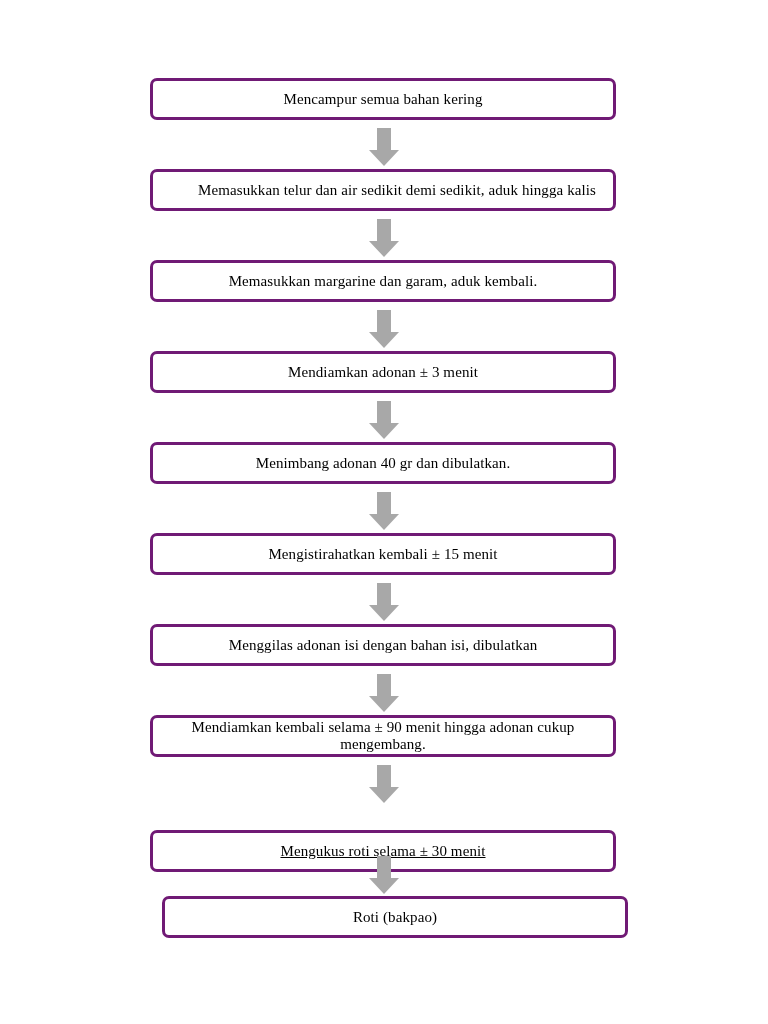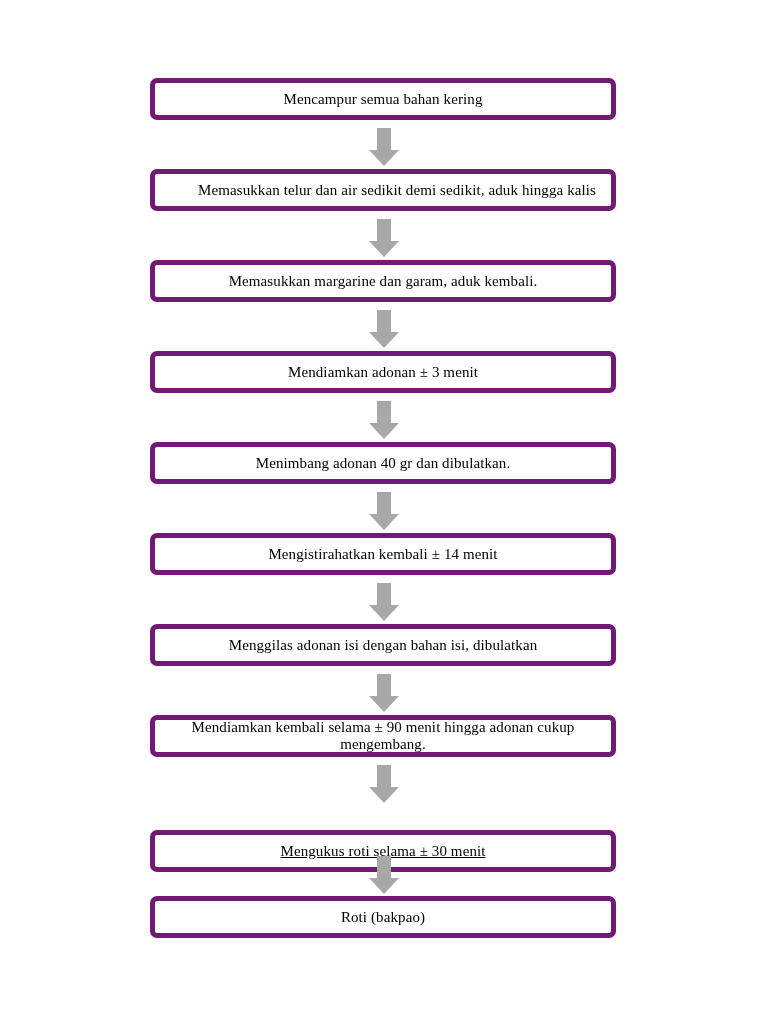--- a/index.html
+++ b/index.html
@@ -22,21 +22,21 @@
     height: 1024px;
     background: #ffffff;
   }
 
   .flow-step {
     position: absolute;
     left: 150px;
     width: 466px;
     height: 42px;
     box-sizing: border-box;
-    border: 5px solid #701a75;
+    border: 3px solid #701a75;
     border-radius: 7px;
     background: #ffffff;
     display: flex;
     align-items: center;
     justify-content: center;
   }
 
   .flow-step-label {
     display: block;
     width: 100%;
@@ -106,21 +106,21 @@
   <div class="flow-step" style="top:442px;">
     <span class="flow-step-label">Menimbang adonan 40 gr dan dibulatkan.</span>
   </div>
   <div class="flow-arrow" style="top:492px;">
     <svg viewBox="0 0 30 38" xmlns="http://www.w3.org/2000/svg" aria-hidden="true">
       <polygon points="8,0 22,0 22,22 30,22 15,38 0,22 8,22" fill="#a8a8a8"></polygon>
     </svg>
   </div>
 
   <div class="flow-step" style="top:533px;">
-    <span class="flow-step-label">Mengistirahatkan kembali ± 14 menit</span>
+    <span class="flow-step-label">Mengistirahatkan kembali ± 15 menit</span>
   </div>
   <div class="flow-arrow" style="top:583px;">
     <svg viewBox="0 0 30 38" xmlns="http://www.w3.org/2000/svg" aria-hidden="true">
       <polygon points="8,0 22,0 22,22 30,22 15,38 0,22 8,22" fill="#a8a8a8"></polygon>
     </svg>
   </div>
 
   <div class="flow-step" style="top:624px;">
     <span class="flow-step-label">Menggilas adonan isi dengan bahan isi, dibulatkan</span>
   </div>
@@ -142,17 +142,17 @@
 
   <div class="flow-step" style="top:830px;text-decoration:underline;">
     <span class="flow-step-label">Mengukus roti selama ± 30 menit</span>
   </div>
   <div class="flow-arrow" style="top:856px;">
     <svg viewBox="0 0 30 38" xmlns="http://www.w3.org/2000/svg" aria-hidden="true">
       <polygon points="8,0 22,0 22,22 30,22 15,38 0,22 8,22" fill="#a8a8a8"></polygon>
     </svg>
   </div>
 
-  <div class="flow-step" style="top:896px;">
+  <div class="flow-step" style="top:896px;margin-left:12px;">
     <span class="flow-step-label">Roti (bakpao)</span>
   </div>
 
 </div>
 
 </body></html>

